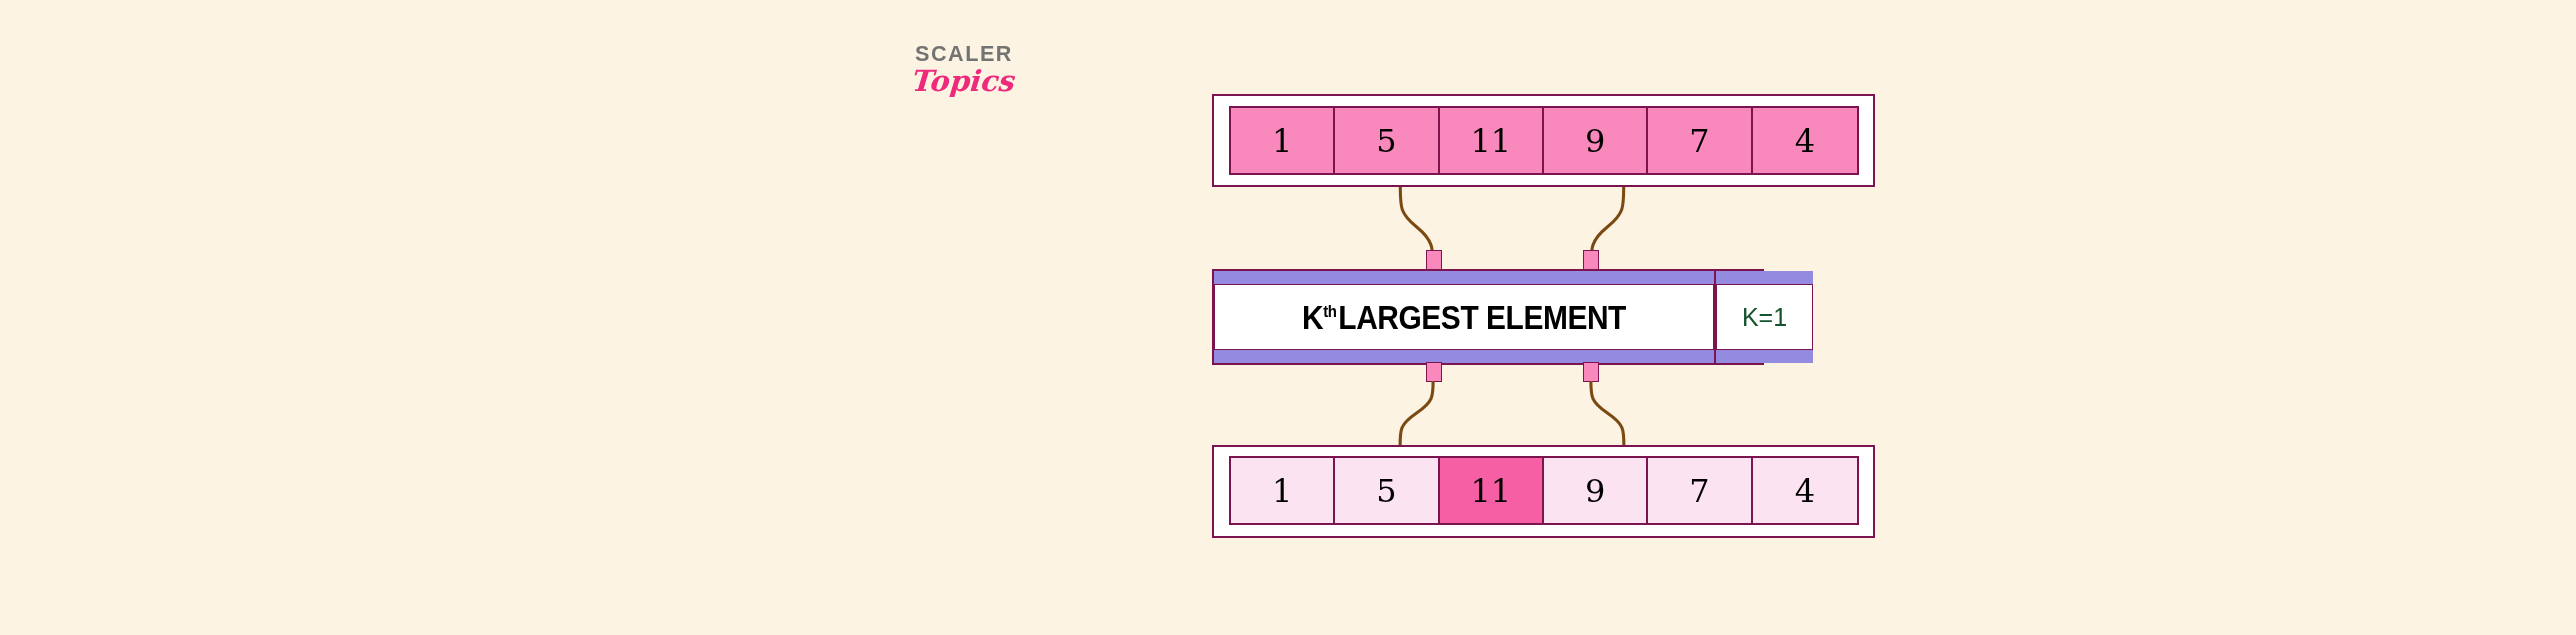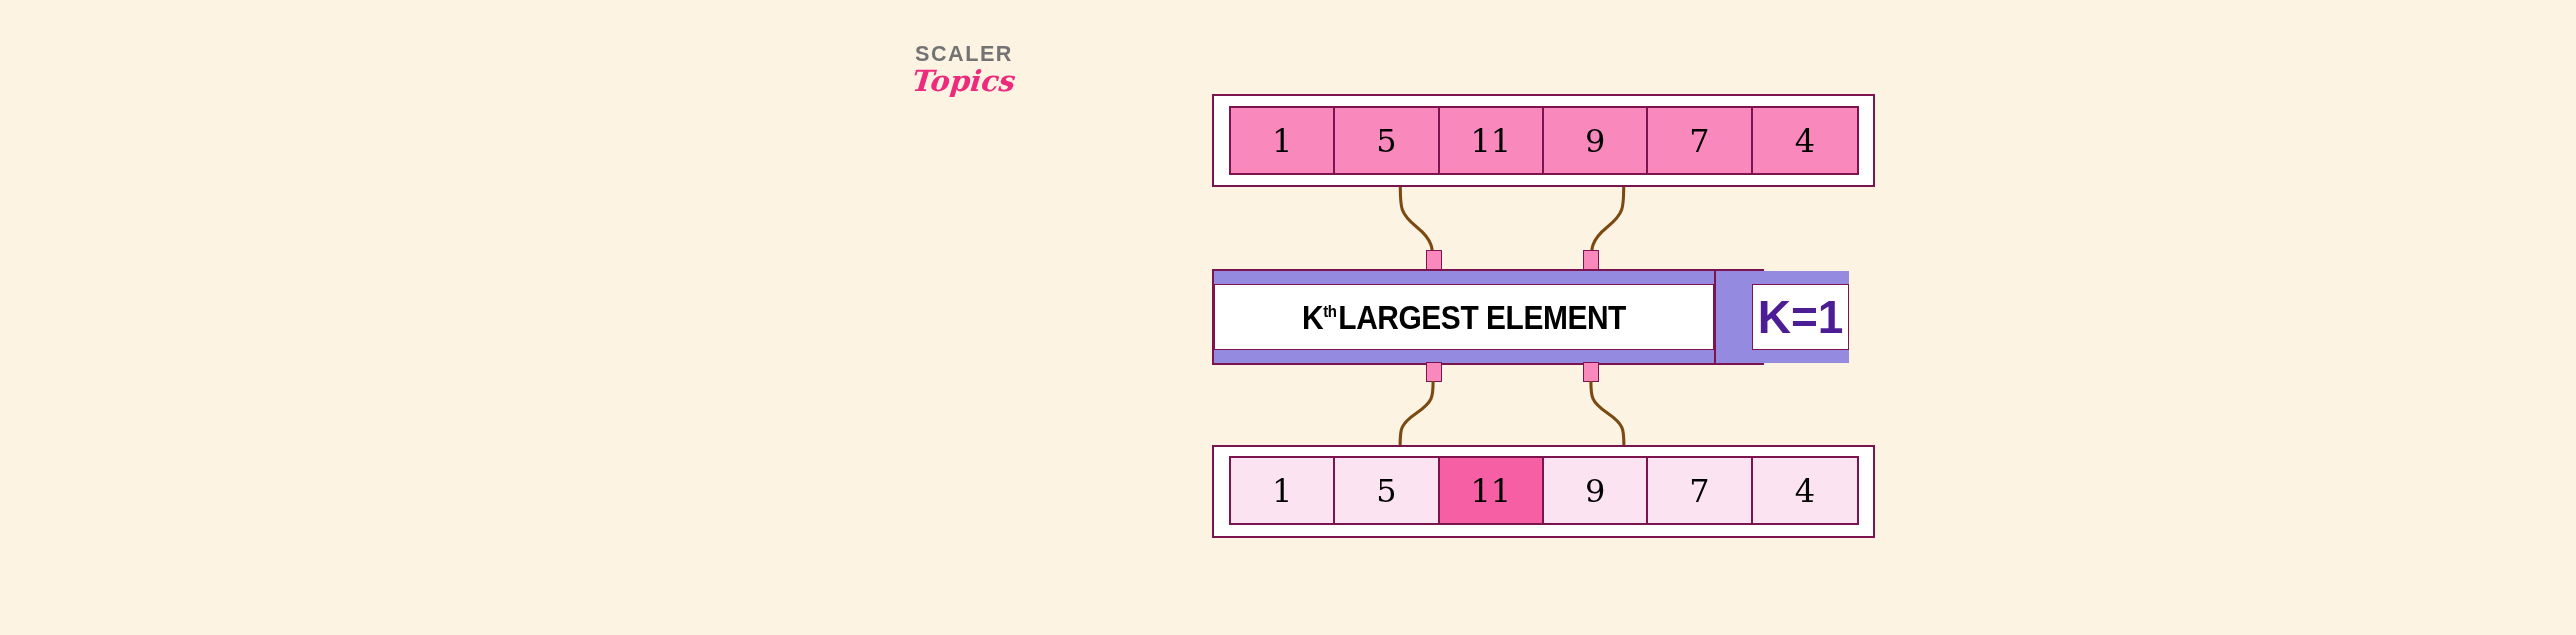--- a/index.html
+++ b/index.html
@@ -112,23 +112,23 @@
     line-height: 1;
   }
   .module-label sup {
     font-size: 0.5em;
     vertical-align: super;
     line-height: 0;
     padding-right: 2.1px;
   }
   .module-k {
     font-family: "Liberation Sans", sans-serif;
-    font-weight: 700;
-    font-size: 46px;
-    color: #4c1d95;
+    font-weight: 400;
+    font-size: 25px;
+    color: #14532d;
     line-height: 1;
   }
 
   
   .pin {
     position: absolute;
     box-sizing: border-box;
     width: 15.5px;
     height: 19.6px;
     background: #f989bc;
@@ -161,21 +161,21 @@
 
   <svg class="wire" style="left:1396px; top:187px;" width="67" height="83" viewBox="0 0 130 162">
     <path d="M8,0 C8,40 8,52 40,78 C72,104 72,118 72,162" fill="none" stroke="#7a4a12" stroke-width="6"></path>
   </svg>
   <svg class="wire" style="left:1561px; top:187px;" width="67" height="83" viewBox="0 0 130 162">
     <path d="M122,0 C122,40 122,52 90,78 C58,104 58,118 58,162" fill="none" stroke="#7a4a12" stroke-width="6"></path>
   </svg>
   <div class="pin" style="left:1426px; top:250px;"></div>
   <div class="pin" style="left:1583px; top:250px;"></div>
 
-  <div id="module" style="left:1212px; top:269px; width:552px; height:96px;gap:36px;">
+  <div id="module" style="left:1212px; top:269px; width:552px; height:96px;">
     <div class="module-section" style="width:532px;">
       <div class="module-inner" style="width:500px; height:66px;">
         <span class="module-label"><span>K</span><sup>th</sup><span>LARGEST ELEMENT</span></span>
       </div>
     </div>
     <div class="module-section" style="width:128px;">
       <div class="module-inner" style="width:97px; height:66px;">
         <span class="module-k">K=1</span>
       </div>
     </div>

